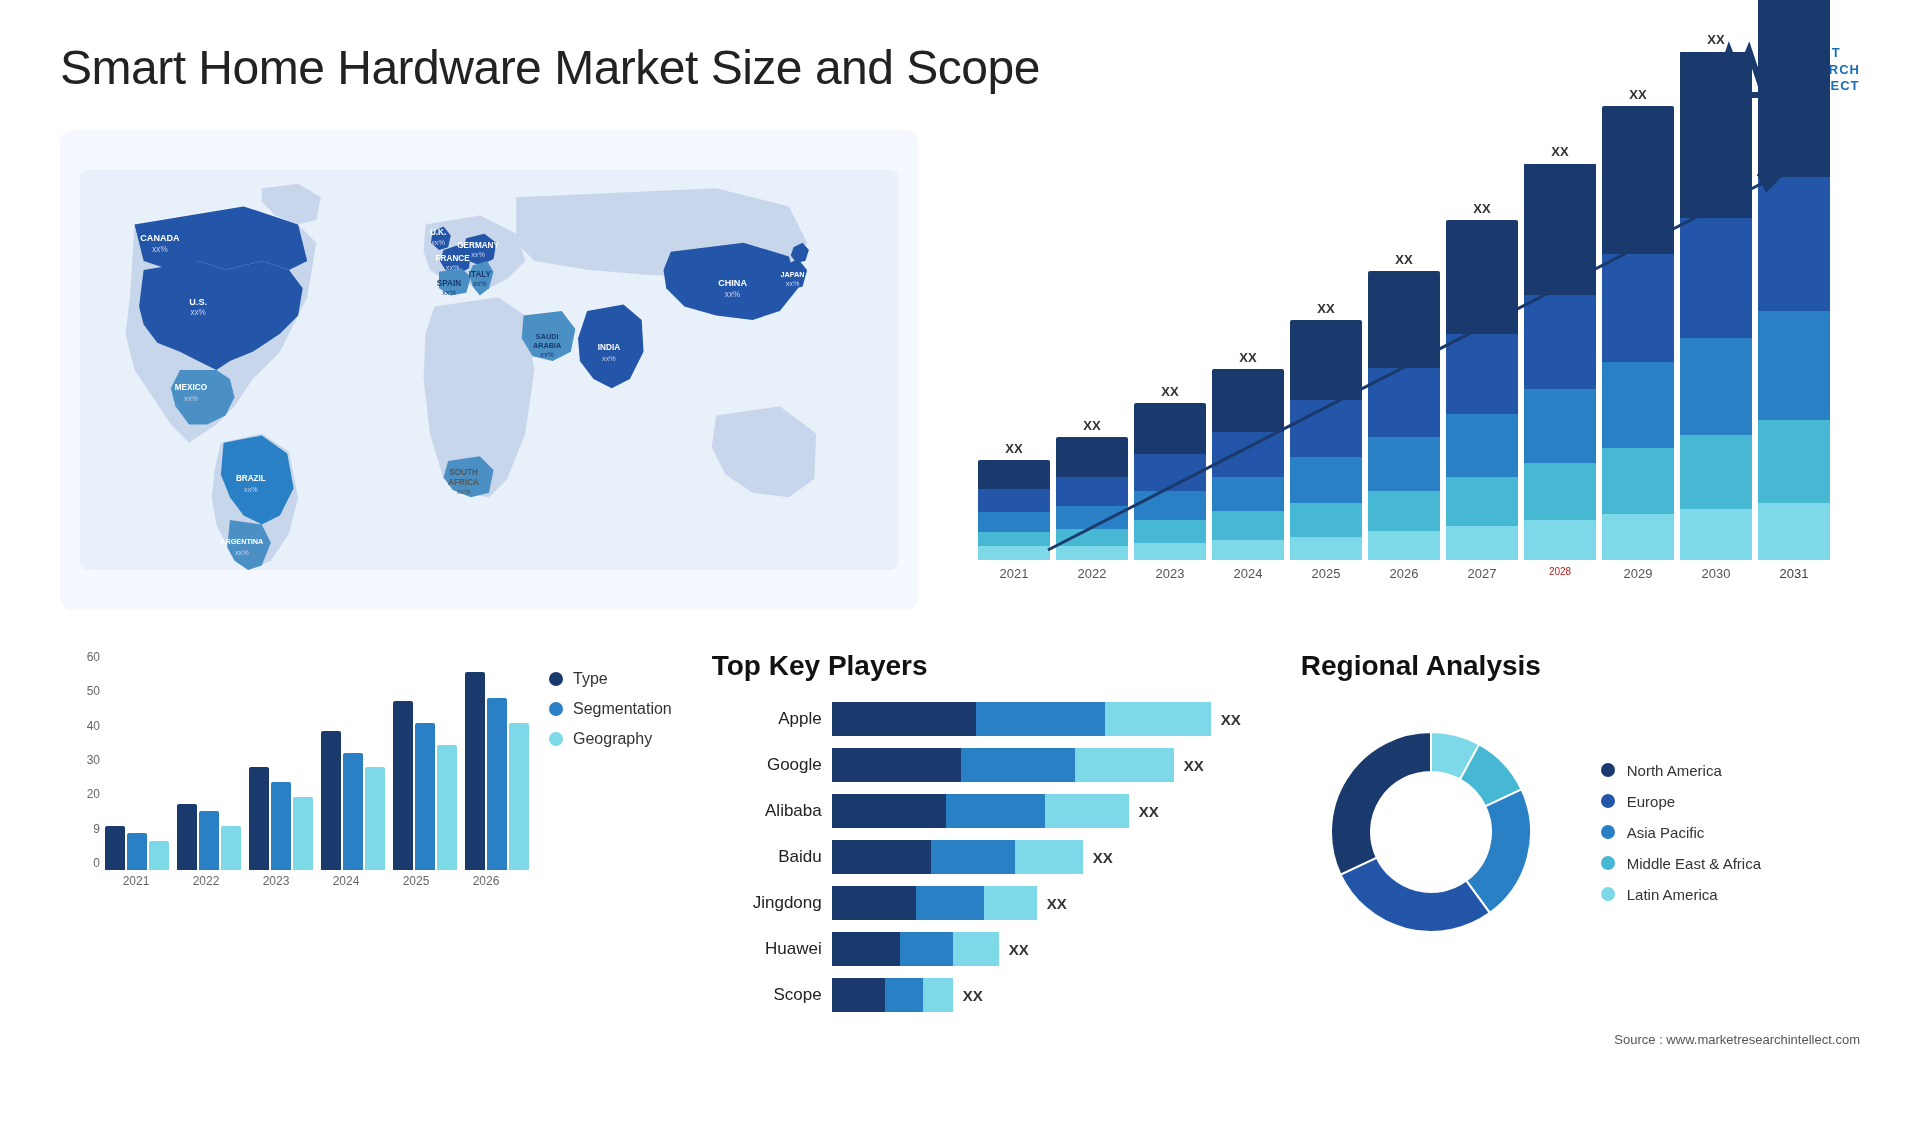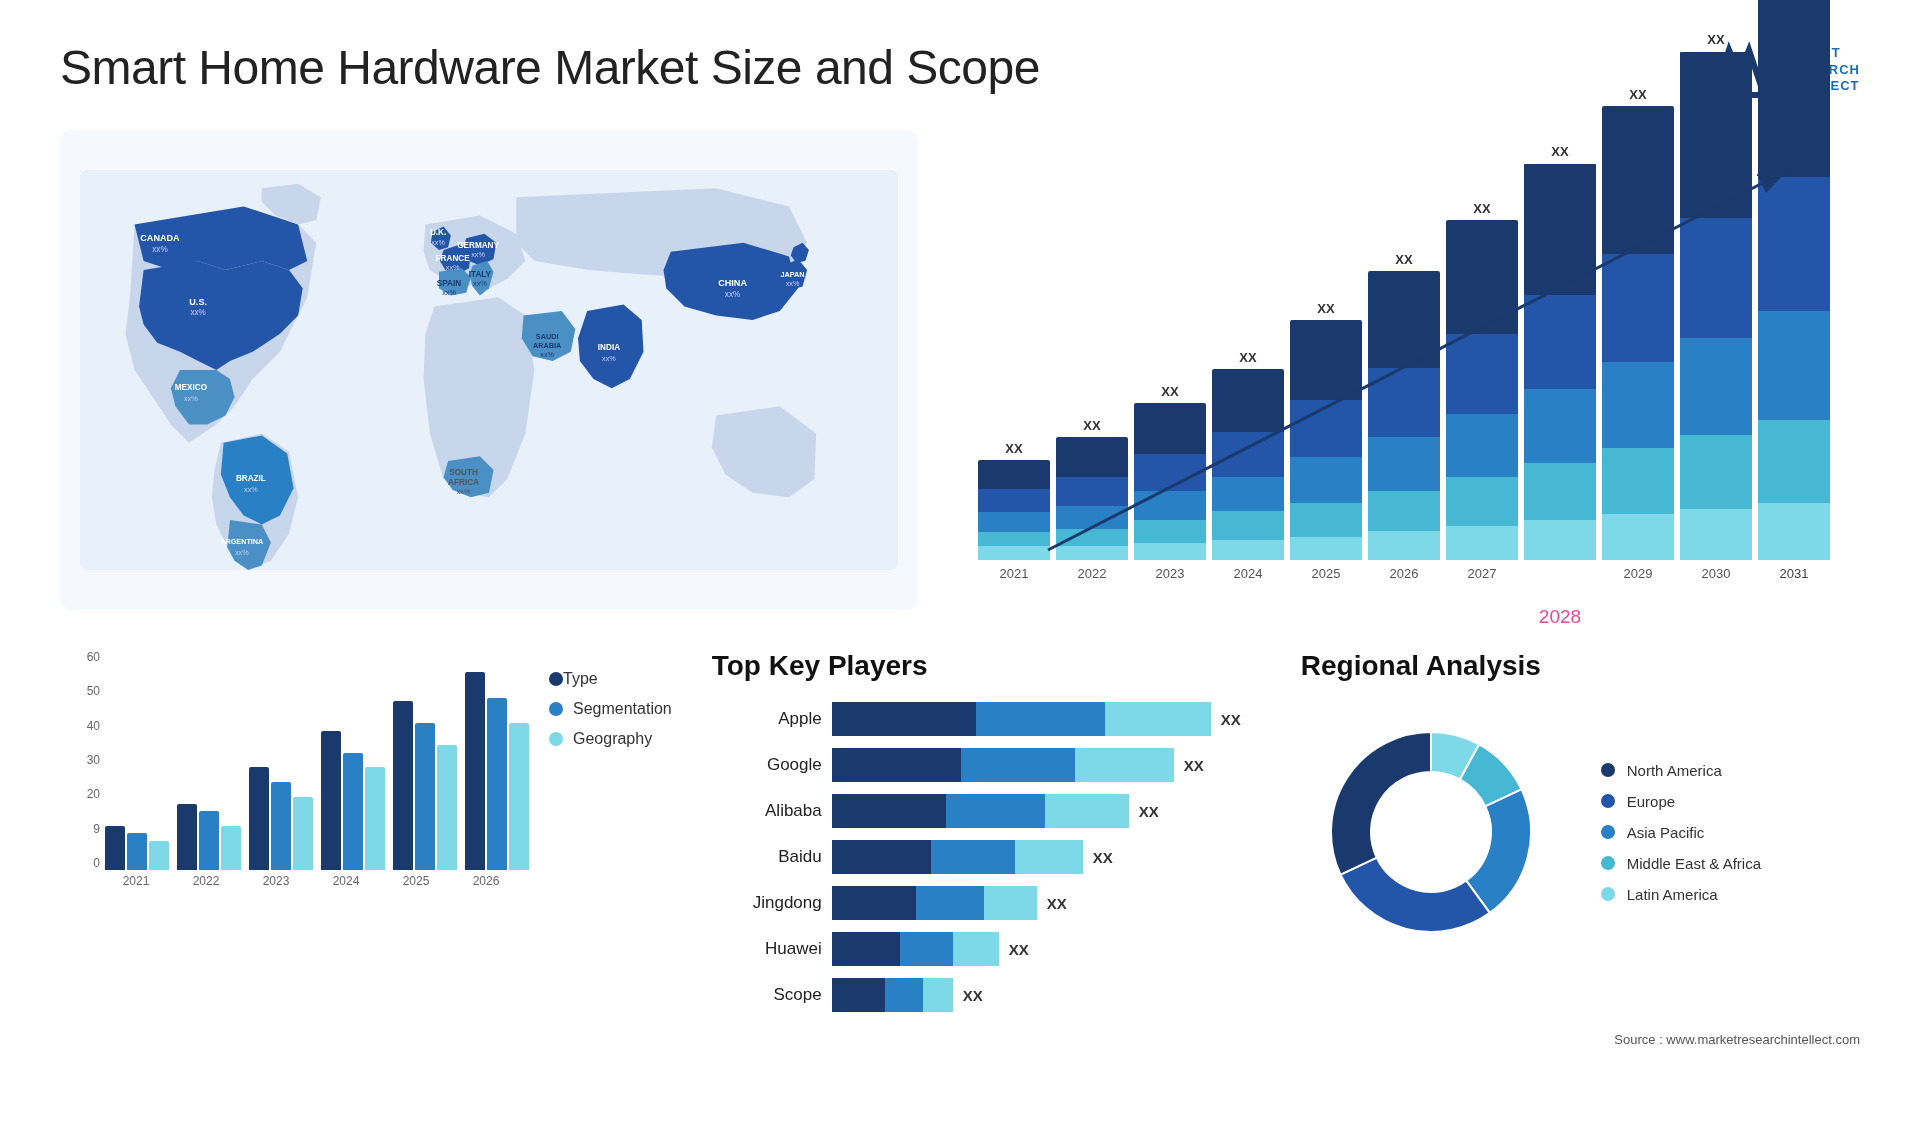--- a/index.html
+++ b/index.html
@@ -420,21 +420,21 @@
           </div>
         <div id="growth-x-labels" style="display:flex;gap:6px;padding:0 10px;margin-top:6px;">
 
         <span style="font-size: 13px; color: rgb(85, 85, 85); flex: 1 1 0%; text-align: center;">2021</span>
             <span style="font-size: 13px; color: rgb(85, 85, 85); flex: 1 1 0%; text-align: center;">2022</span>
             <span style="font-size: 13px; color: rgb(85, 85, 85); flex: 1 1 0%; text-align: center;">2023</span>
             <span style="font-size: 13px; color: rgb(85, 85, 85); flex: 1 1 0%; text-align: center;">2024</span>
             <span style="font-size: 13px; color: rgb(85, 85, 85); flex: 1 1 0%; text-align: center;">2025</span>
             <span style="font-size: 13px; color: rgb(85, 85, 85); flex: 1 1 0%; text-align: center;">2026</span>
             <span style="font-size: 13px; color: rgb(85, 85, 85); flex: 1 1 0%; text-align: center;">2027</span>
-            <span style="font-size: 19px; color: #ec4899; flex: 1 1 0%; text-align: center; margin-top: 40px;">2028</span>
+            <span style="font-size: 10px; color: #b91c1c; flex: 1 1 0%; text-align: center;">2028</span>
             <span style="font-size: 13px; color: rgb(85, 85, 85); flex: 1 1 0%; text-align: center;">2029</span>
             <span style="font-size: 13px; color: rgb(85, 85, 85); flex: 1 1 0%; text-align: center;">2030</span>
             <span style="font-size: 13px; color: #404040; flex: 1 1 0%; text-align: center;">2031</span>
           </div>
       </div>
     </div>
 
   </div>
 
   <div class="bottom-row">
@@ -486,21 +486,21 @@
           <div class="x-labels" id="x-labels-seg" style="display: flex; gap: 8px; padding-left: 45px; margin-top: 4px;">
               <span style="font-size: 12px; color: rgb(102, 102, 102); width: 62px; text-align: center;">2021</span>
               <span style="font-size: 12px; color: rgb(102, 102, 102); width: 62px; text-align: center;">2022</span>
               <span style="font-size: 12px; color: rgb(102, 102, 102); width: 62px; text-align: center;">2023</span>
               <span style="font-size: 12px; color: rgb(102, 102, 102); width: 62px; text-align: center;">2024</span>
               <span style="font-size: 12px; color: rgb(102, 102, 102); width: 62px; text-align: center;">2025</span>
               <span style="font-size: 12px; color: rgb(102, 102, 102); width: 62px; text-align: center;">2026</span>
             </div>
         </div>
         <div class="seg-legend" id="seg-legend">
-            <div style="display: flex; align-items: center; font-size: 16px; color: rgb(51, 51, 51);">
+            <div style="display: flex; align-items: center; gap: 10px; font-size: 16px; color: rgb(51, 51, 51);">
               <span style="width:14px;height:14px;border-radius:50%;background:#1a3a6e;flex-shrink:0;"></span>
               <span>Type</span>
             </div>
             <div style="display: flex; align-items: center; gap: 10px; font-size: 16px; color: rgb(51, 51, 51);">
               <span style="width:14px;height:14px;border-radius:50%;background:#2980c4;flex-shrink:0;"></span>
               <span>Segmentation</span>
             </div>
             <div style="display: flex; align-items: center; gap: 10px; font-size: 16px; color: rgb(51, 51, 51);">
               <span style="width:14px;height:14px;border-radius:50%;background:#7dd8e8;flex-shrink:0;"></span>
               <span>Geography</span>

